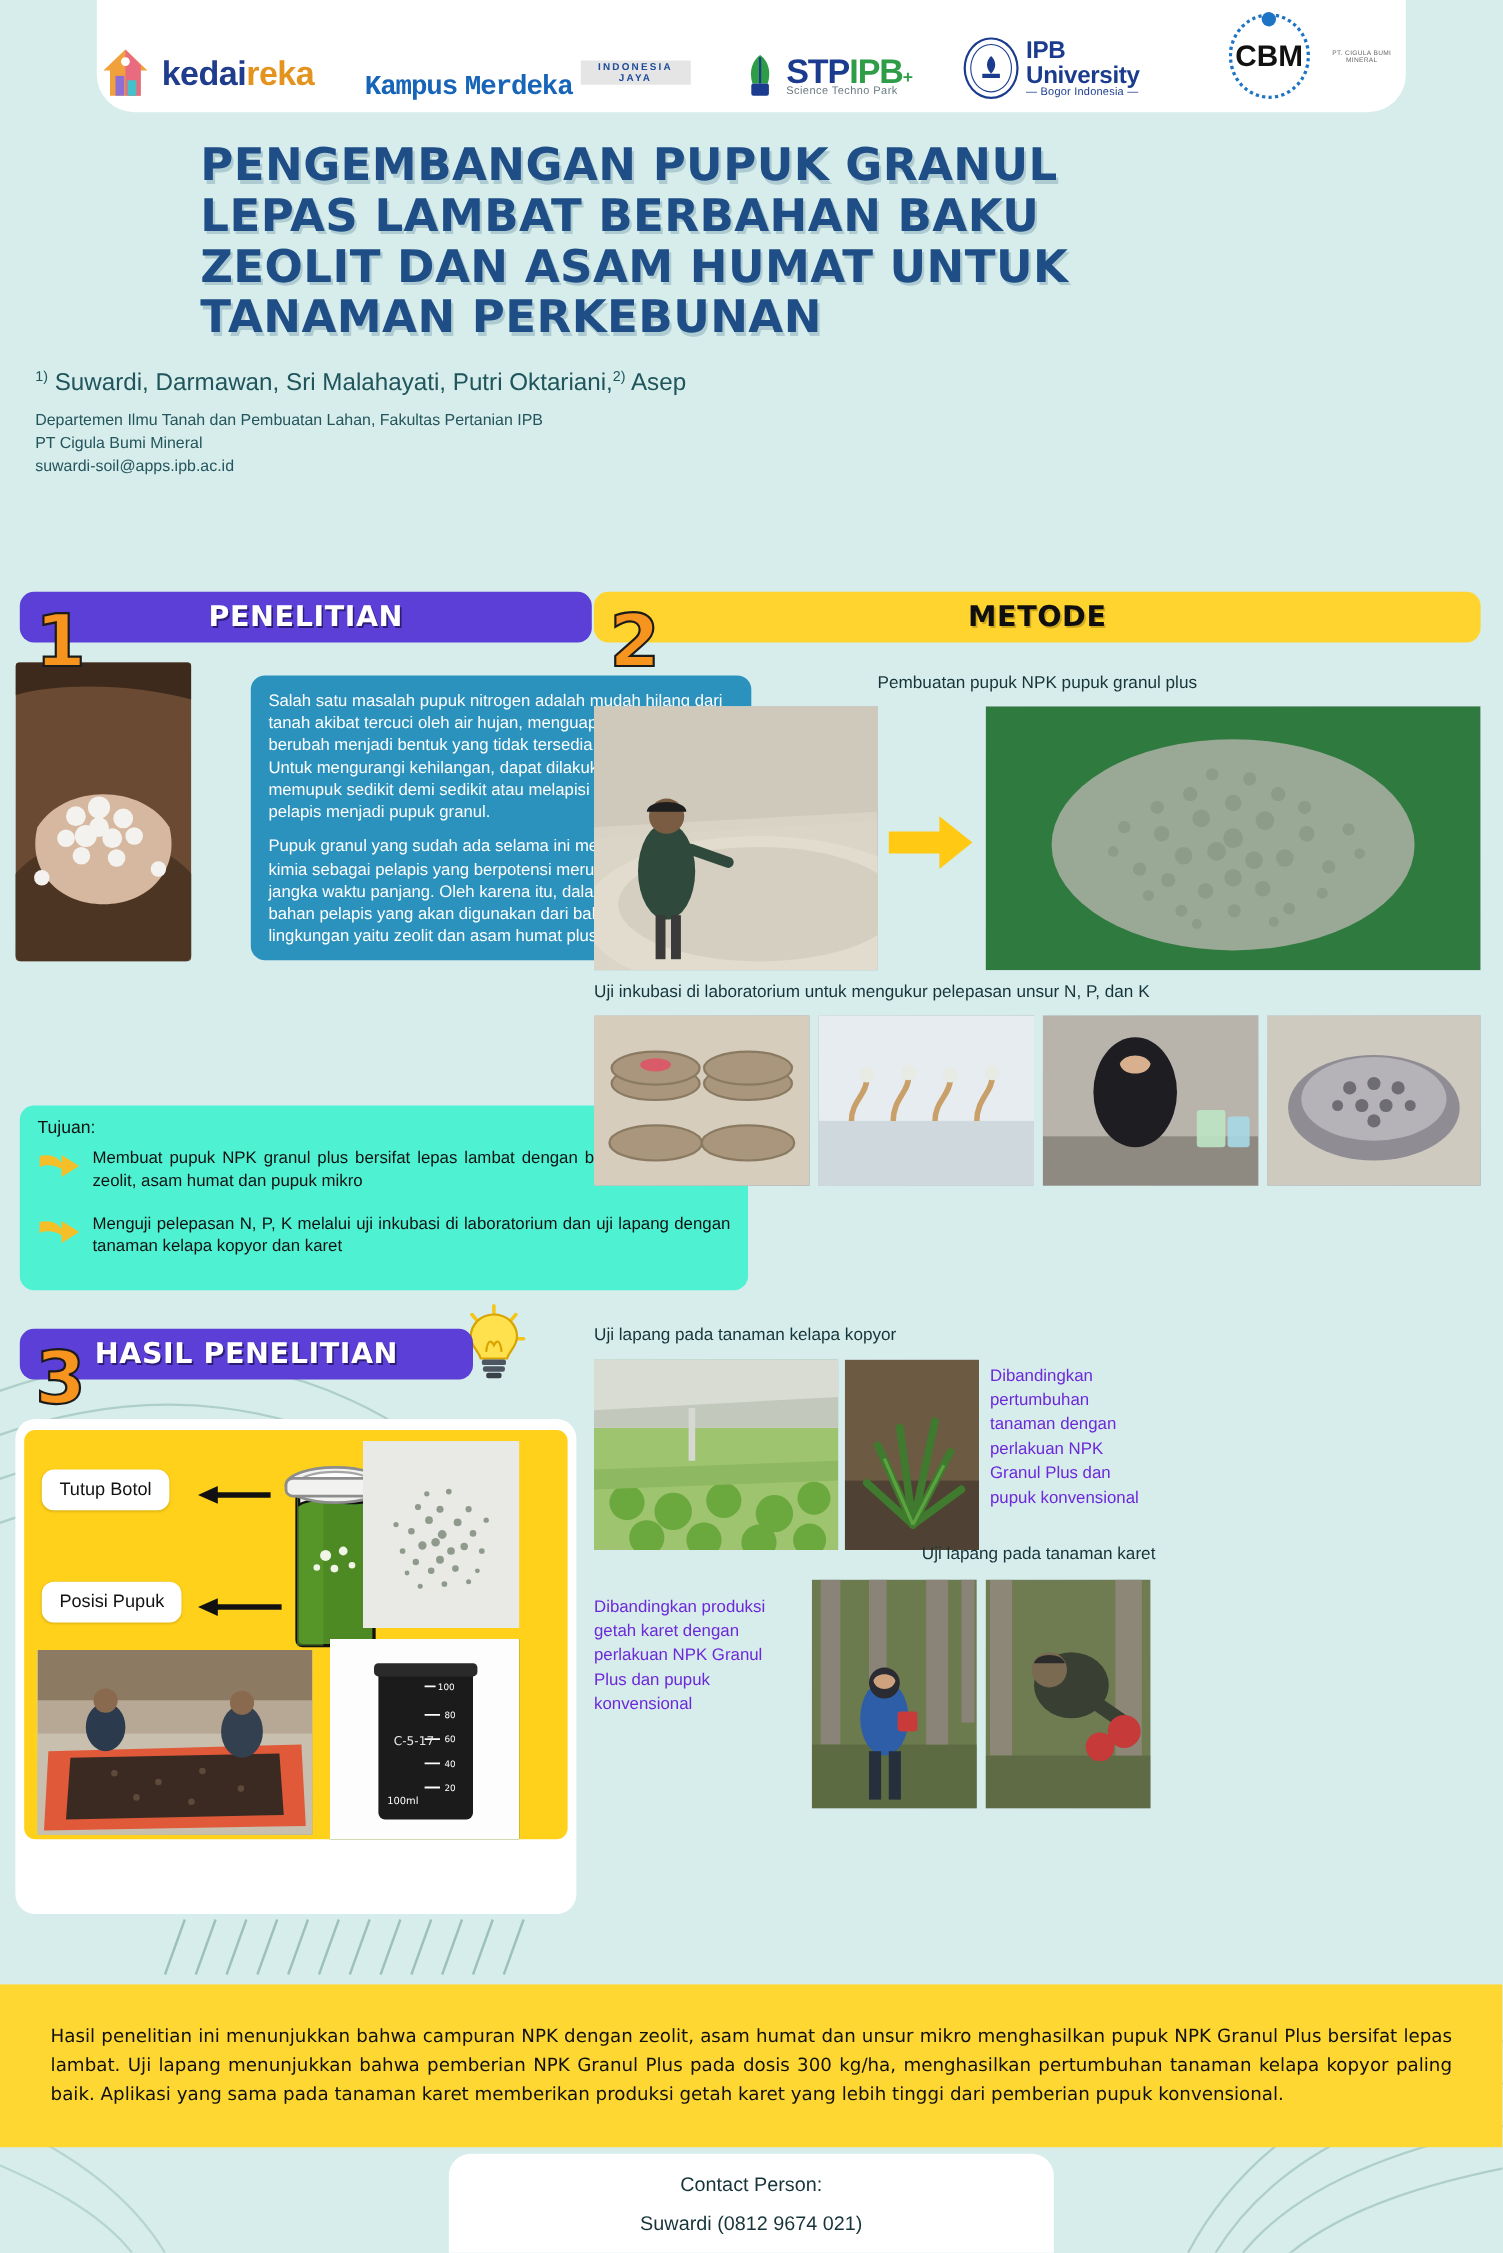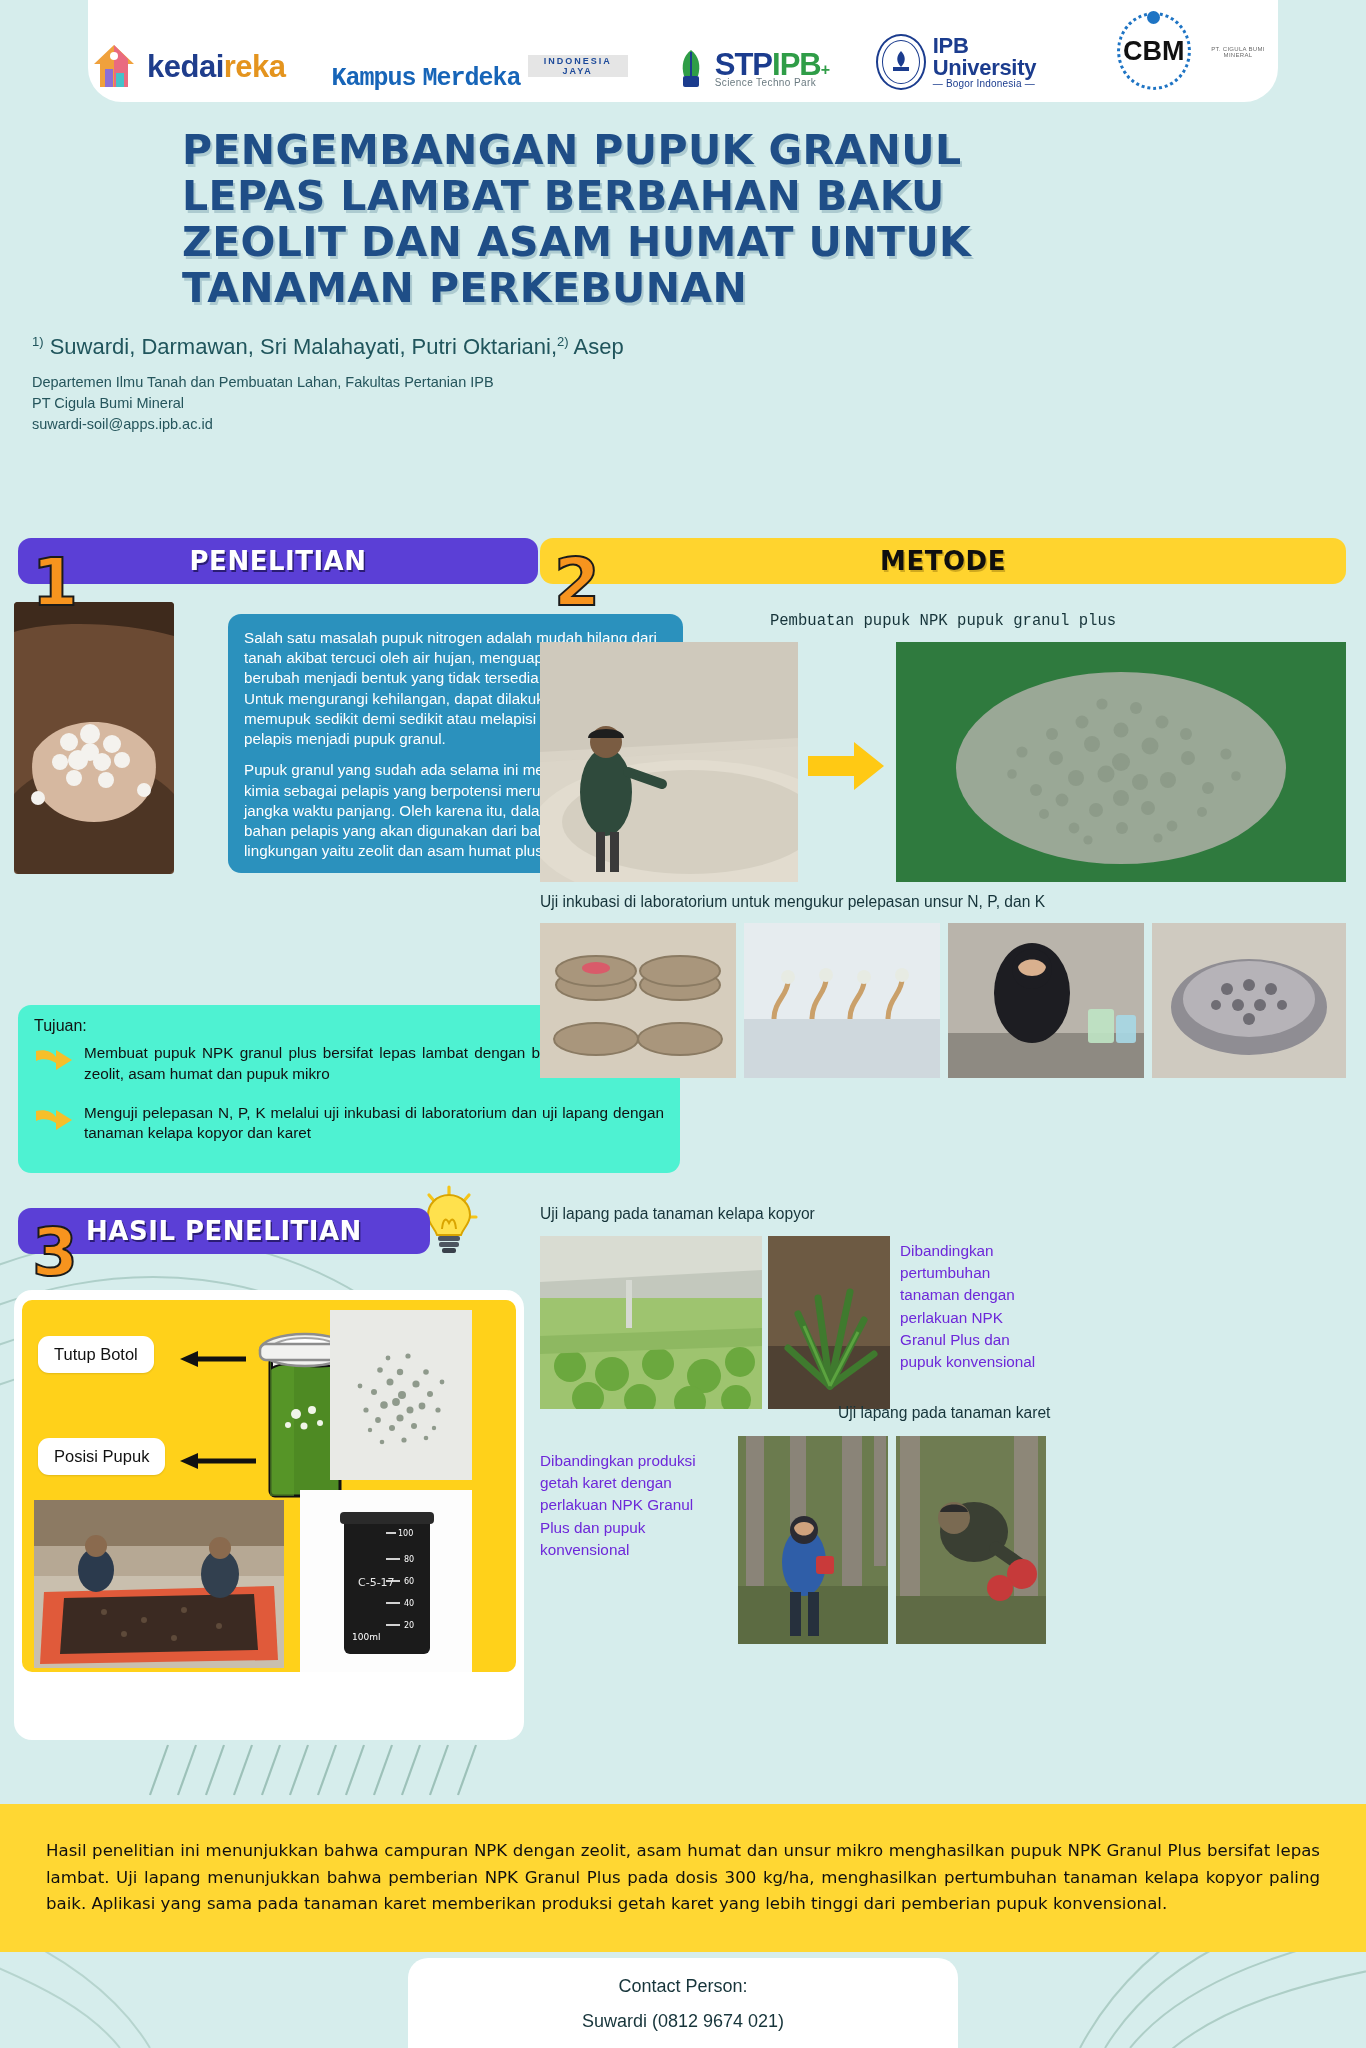--- a/index.html
+++ b/index.html
@@ -527,21 +527,21 @@
         <path d="M86 69 L100 69"></path>
       <path d="M86 91 L100 91"></path>
         <path d="M86 113 L100 113"></path>
         <path d="M86 135 L100 135"></path>
     </g>
     <text x="52" y="150" fill="#ffffff" font-family="DejaVu Sans" font-size="9">100ml</text>
     <text x="58" y="96" fill="#e8e8e8" font-family="DejaVu Sans" font-size="11">C-5-17</text>
   </svg>
 </div>
 
-<div class="cap" style="left:540px; top:612px; width:806px; text-align:center;font-family:Liberation Mono, monospace;">
+<div class="cap" style="left:540px; top:612px; width:806px; text-align:center;">
   <span>Pembuatan pupuk NPK pupuk granul plus</span>
 </div>
 
 <div class="photo" style="position:absolute; left:540px; top:642px; width:258px; height:240px; z-index:2;">
   <svg width="258" height="240" viewBox="0 0 258 240">
     <rect width="258" height="240" fill="#d9d3c6"></rect>
     <path d="M0 0 L258 0 L258 96 L0 110 Z" fill="#cfc9bc"></path>
     <ellipse cx="150" cy="190" rx="160" ry="72" fill="#e6e1d5"></ellipse>
     <ellipse cx="150" cy="180" rx="128" ry="52" fill="#cdc7b9"></ellipse>
     <path d="M0 120 L258 104 L258 240 L0 240 Z" fill="#ddd7ca" opacity=".5"></path>

